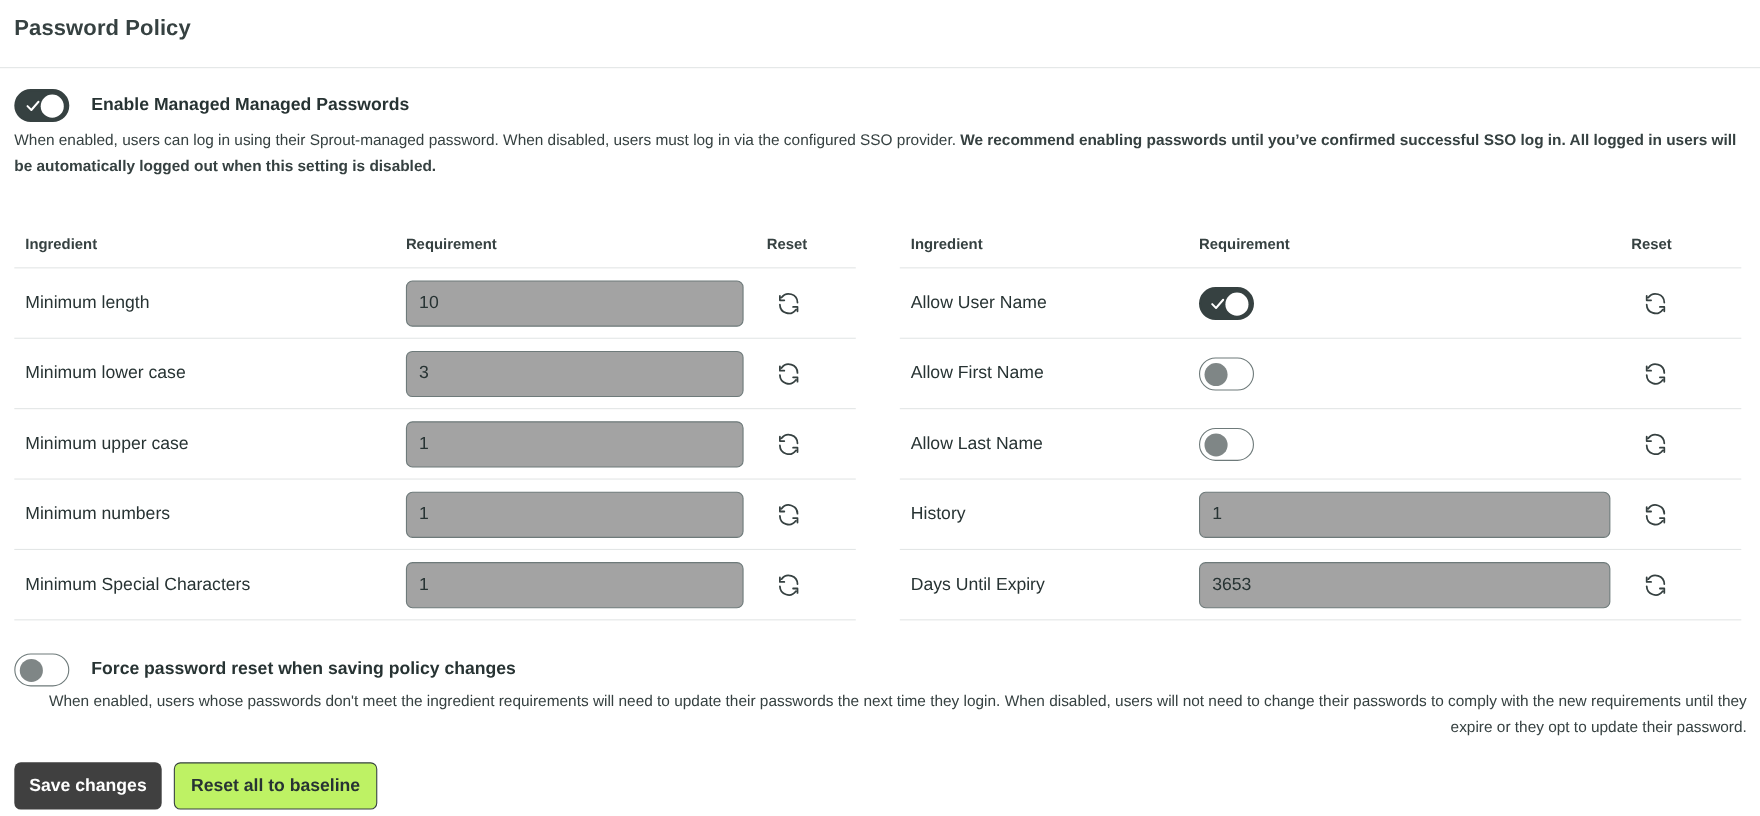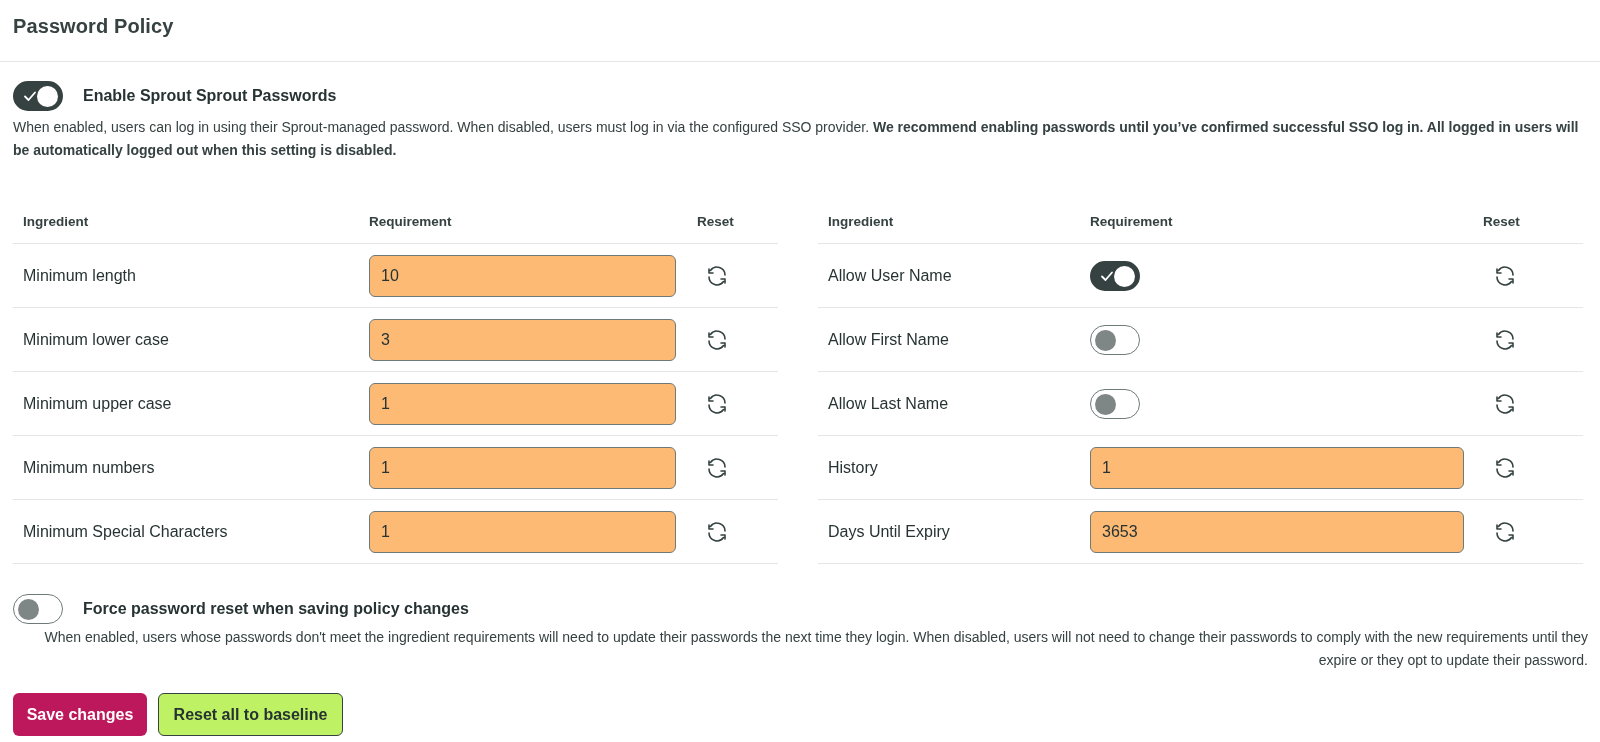--- a/index.html
+++ b/index.html
@@ -23,44 +23,44 @@
   .desc b { font-weight: 700; color: #364141; }
 
   
   .table { position: absolute; top: 205px; }
   .th { position: absolute; top: 0; font-size: 13.5px; font-weight: 700; color: #364141; height: 34px; line-height: 34px; }
   .head-line { position: absolute; top: 38px; left: 0; height: 1px; background: #e3e6e6; }
   .row { position: absolute; left: 0; height: 64px; border-bottom: 1px solid #e3e6e6; text-decoration: underline; }
   .row .label { position: absolute; left: 10px; top: 0; line-height: 64px; font-size: 16px; color: #273333; }
   .row input.value {
     position: absolute; top: 11px; height: 42px; border: 1px solid #6e7a7a; border-radius: 6px;
-    font-family: "Liberation Sans", sans-serif; font-size: 16px; color: #273333; padding: 0 11px; background: #fdba74; outline: none;
+    font-family: "Liberation Sans", sans-serif; font-size: 16px; color: #273333; padding: 0 11px; background: #a3a3a3; outline: none;
   }
   .row .toggle { top: 17px; }
   .reset-icon { position: absolute; top: 20px; width: 24px; height: 24px; cursor: pointer; }
 
   
   .btn { position: absolute; top: 693px; height: 43px; border-radius: 6px; font-family: "Liberation Sans", sans-serif; font-size: 16px; font-weight: 700; cursor: pointer; }
-  .btn-save { left: 13px; width: 134px; background: #be185d; color: #ffffff; border: none; }
+  .btn-save { left: 13px; width: 134px; background: #404040; color: #ffffff; border: none; }
   .btn-reset { left: 158px; width: 185px; background: #bef264; color: #273333; border: 1px solid #364141; }
 </style>
 </head>
 <body>
 
 <div class="page-header">
   <div class="page-title">Password Policy</div>
 </div>
 
 <div class="toggle on" style="left:13px; top:81px;">
   <svg class="check" viewBox="0 0 14 14">
       <path d="M2 7.5 L5.5 11 L12 3.5" fill="none" stroke="#ffffff" stroke-width="1.8" stroke-linecap="round" stroke-linejoin="round"></path>
     </svg>
   <span class="knob"></span>
 </div>
-<div class="section-label" style="left:83px; top:87px;">Enable Sprout Sprout Passwords</div>
+<div class="section-label" style="left:83px; top:87px;">Enable Managed Managed Passwords</div>
 <div class="desc" style="top:116px;"><span>When enabled, users can log in using their Sprout-managed password. When disabled, users must log in via the configured SSO provider. </span><b>We recommend enabling passwords until you’ve confirmed successful SSO log in. All logged in users will be automatically logged out when this setting is disabled.</b></div>
 
 <div class="table" style="left:13px; width:765px;">
   <div class="th" style="left:10px;">Ingredient</div>
   <div class="th" style="left:356px;">Requirement</div>
   <div class="th" style="left:684px;">Reset</div>
   <div class="head-line" style="width:765px;"></div>
 
   <div class="row" style="top:39px; width:765px;">
     <div class="label">Minimum length</div>

